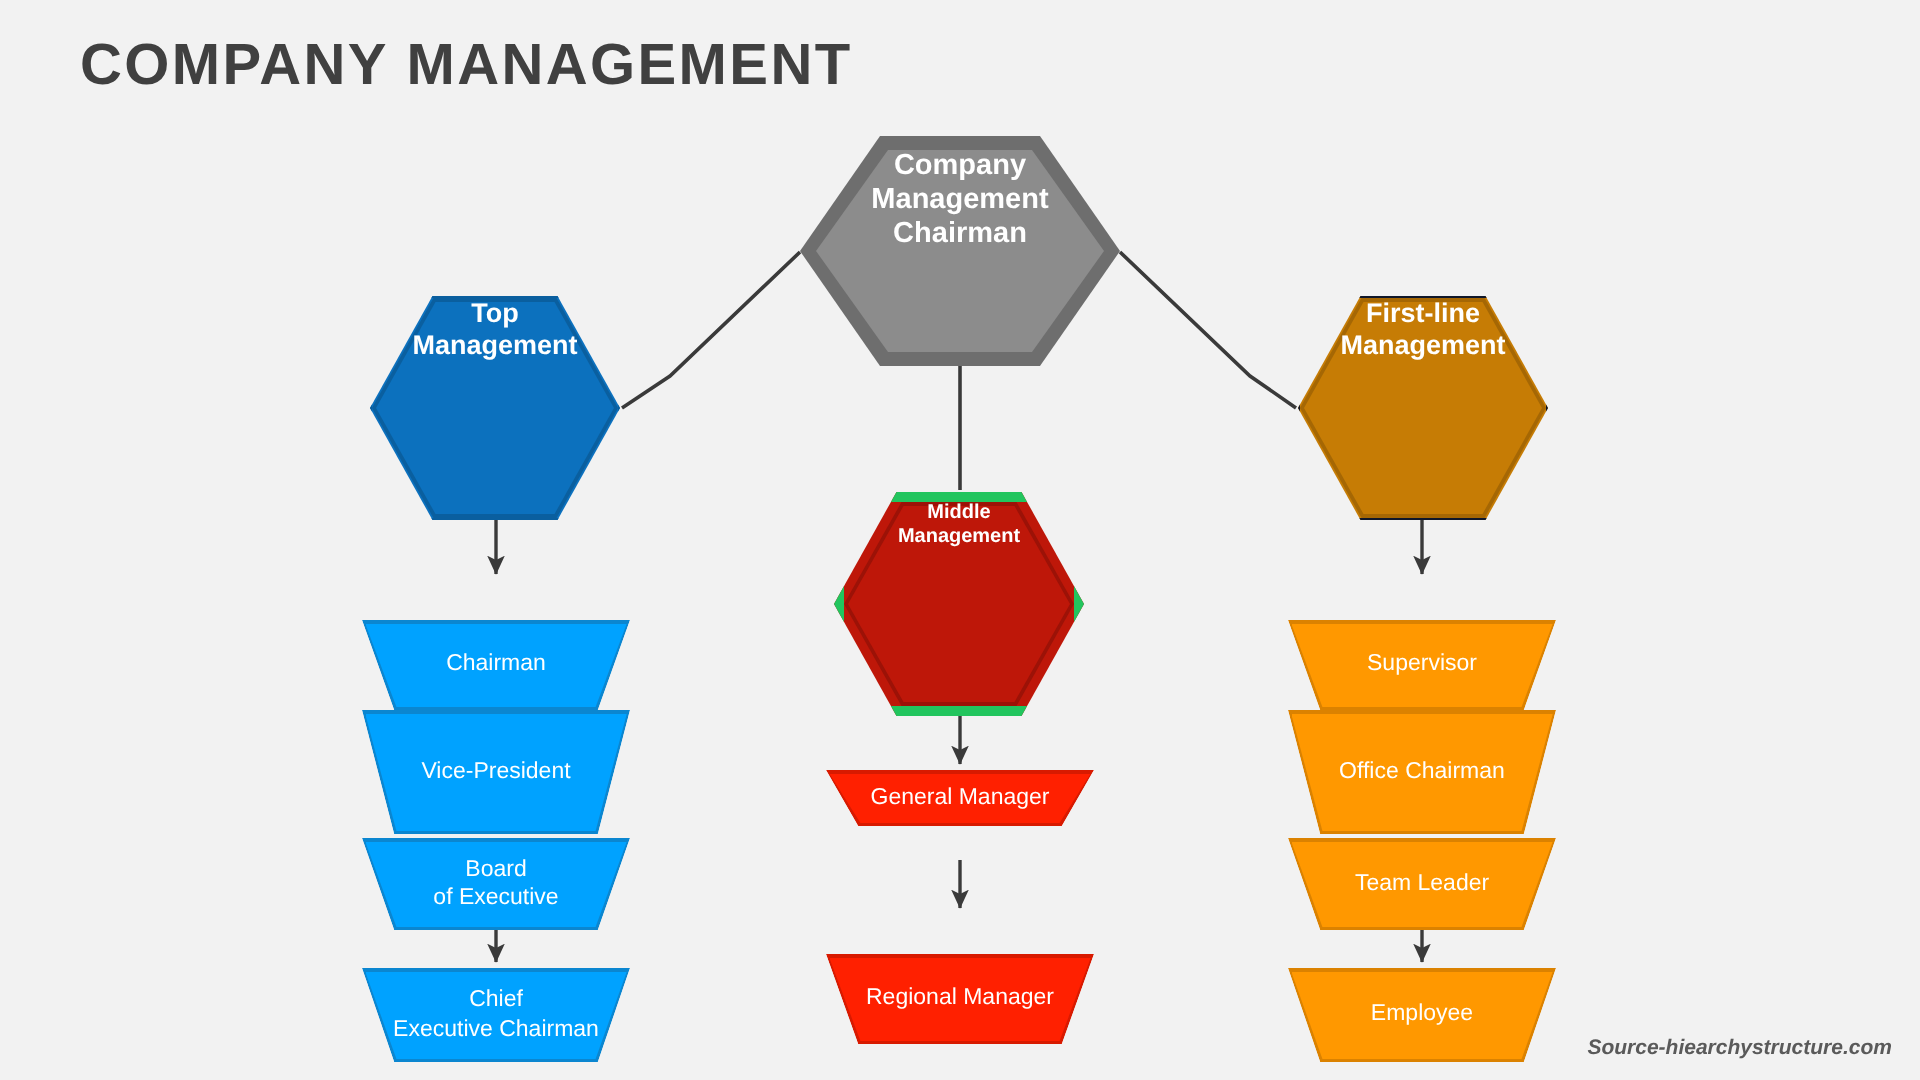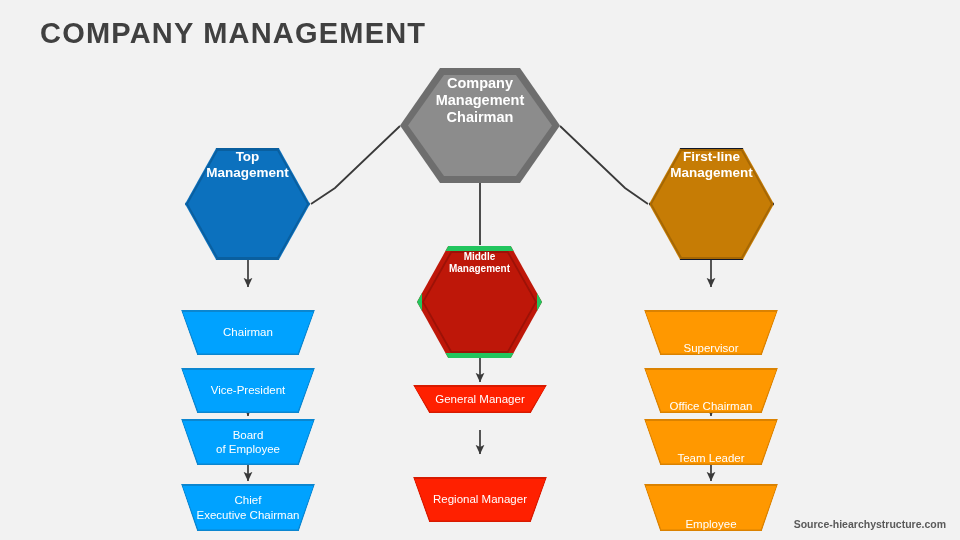--- a/index.html
+++ b/index.html
@@ -20,20 +20,21 @@
     letter-spacing:1.2px;
     color:#404040;
     white-space:nowrap;
   }
 
   
   #source-note {
     position:absolute;
     right:14px; bottom:10px;
     font-size:10.5px;
+    font-style:italic;
     font-weight:bold;
     color:#5A5A5A;
     white-space:nowrap;
   }
 
   
   #connectors {
     position:absolute;
     left:0; top:0;
     width:960px; height:540px;
@@ -117,24 +118,24 @@
     position:absolute; left:1.5px; right:1.5px; top:1.5px; bottom:1.5px;
     clip-path:polygon(0% 0%, 100% 0%, 88% 100%, 12% 100%);
     -webkit-clip-path:polygon(0% 0%, 100% 0%, 88% 100%, 12% 100%);
     background:var(--fill);
     z-index:1;
   }
 
   
   .col-blue   { left:181px; width:134px; }
   .col-red    { left:413px; width:134px; }
-  .col-orange { left:644px; width:134px;align-items:flex-end; }
+  .col-orange { left:644px; width:134px; }
 
   .row1 { top:286px; height:45px;margin-top:24px; }
-  .row2 { top:368px; height:45px; }
+  .row2 { top:355px; height:62px; }
   .row3 { top:419px; height:46px; }
   .row4 { top:484px; height:47px; }
 
   .rrow1 { top:385px; height:28px; }
   .rrow2 { top:477px; height:45px; }
 </style>
 </head>
 <body>
 
 <div id="slide-title">COMPANY MANAGEMENT</div>
@@ -202,21 +203,21 @@
   </div>
 </div>
 <div class="trap col-blue row2" style="--fill:#00A2FF; --ring:#0B86D0;">
   <div class="traplabel">
     <div>Vice-President</div>
   </div>
 </div>
 <div class="trap col-blue row3" style="--fill:#00A2FF; --ring:#0B86D0;">
   <div class="traplabel">
     <div>Board</div>
-    <div>of Employee</div>
+    <div>of Executive</div>
   </div>
 </div>
 <div class="trap col-blue row4" style="--fill:#00A2FF; --ring:#0B86D0;">
   <div class="traplabel">
     <div>Chief</div>
     <div>Executive Chairman</div>
   </div>
 </div>
 
 <div class="trap col-red rrow1" style="--fill:#FF2000; --ring:#D81A00;">

